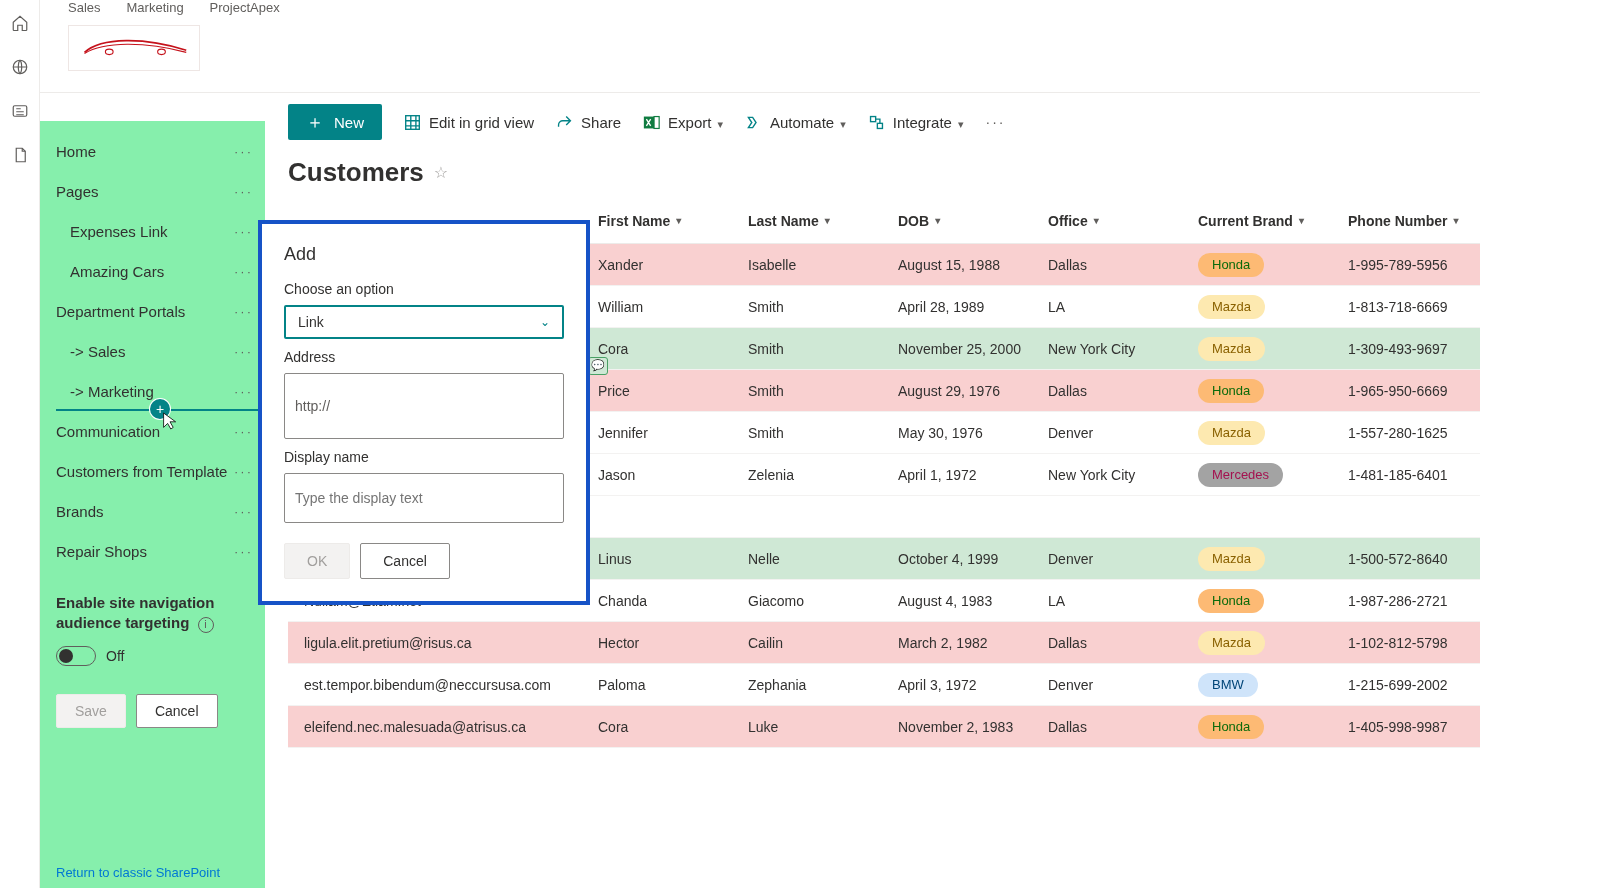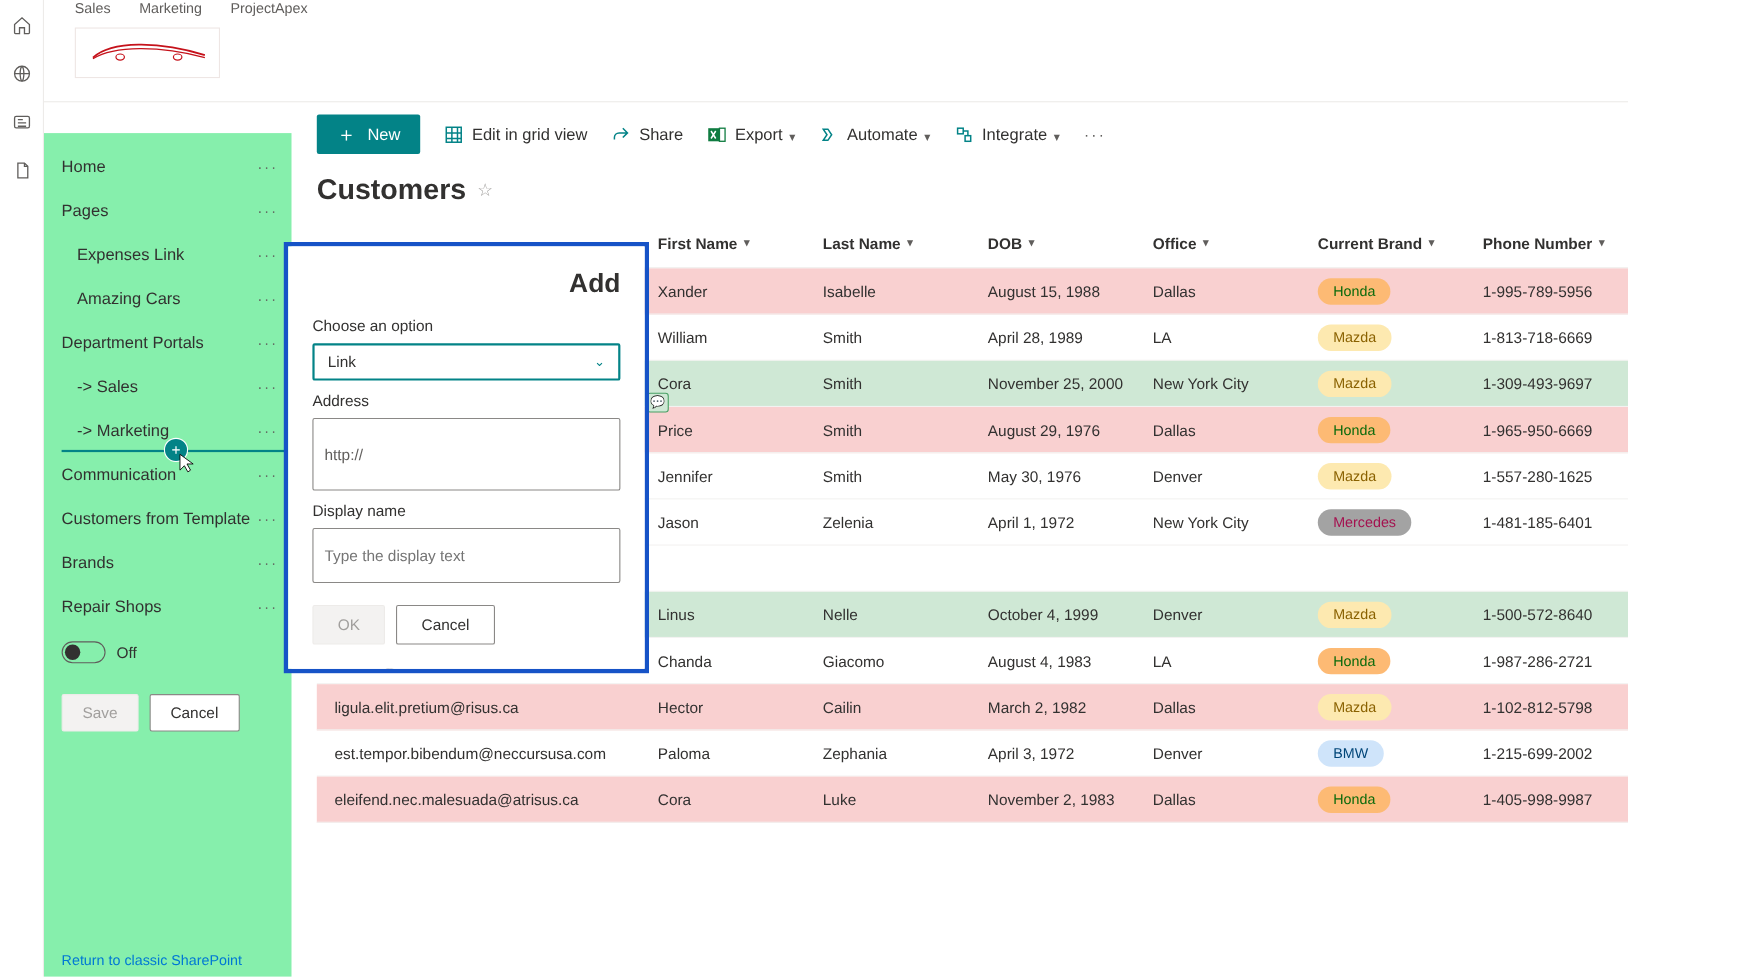--- a/index.html
+++ b/index.html
@@ -158,21 +158,21 @@
     left:258px; top:220px;
     width:332px;
     border:4px solid #1653c7;
     background:#fff;
     z-index:50;
   }
   .dialog{
     padding:20px 22px 22px 22px;
     background:#fff;
   }
-  .dialog h2{margin:0 0 16px 0;font-size:24px;font-weight:700;text-align:right;}
+  .dialog h2{margin:0 0 16px 0;font-size:18px;font-weight:400;}
   .dlabel{font-size:14px;color:#323130;margin:10px 0 8px 0;}
   .dselect{
     height:34px;border:2px solid #038387;border-radius:2px;
     display:flex;align-items:center;justify-content:space-between;
     padding:0 12px;font-size:14px;color:#323130;
   }
   .dselect .dchev{color:#038387;font-size:12px;}
   .dtext{
     border:1px solid #8a8886;border-radius:2px;
     min-height:60px;padding:24px 10px;font-size:14px;color:#605e5c;
@@ -283,20 +283,24 @@
       </div>
     <div class="nav-item">
         <span>Brands</span>
         <span class="dots">···</span>
       </div>
     <div class="nav-item">
         <span>Repair Shops</span>
         <span class="dots">···</span>
       </div>
 
+    <div class="toggle-row">
+      <span>Enable site navigation audience targeting</span>
+      <span class="info">i</span>
+    </div>
     <div class="toggle">
       <div class="toggle-pill"></div>
       <span>Off</span>
     </div>
 
     <div class="side-btns">
       <div class="btn disabled">Save</div>
       <div class="btn">Cancel</div>
     </div>
 

